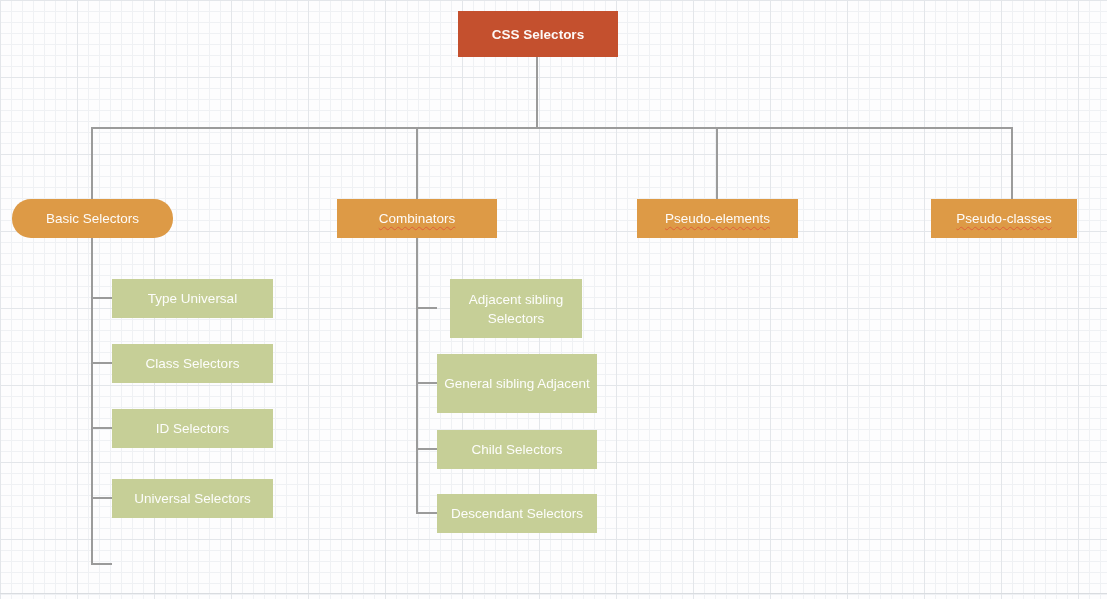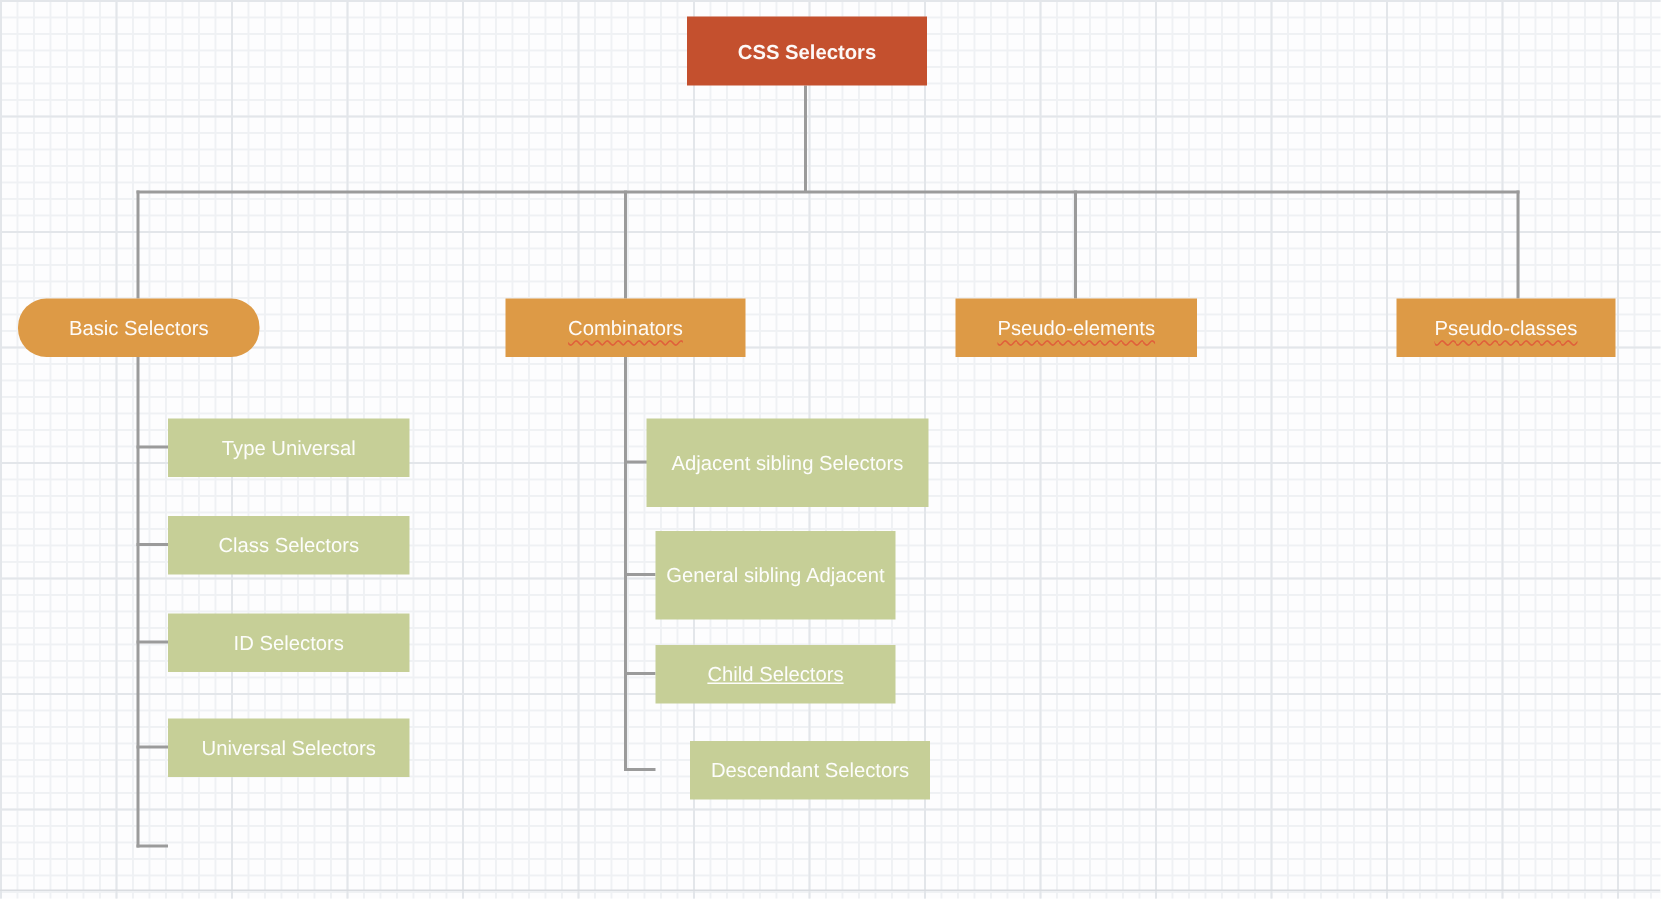--- a/index.html
+++ b/index.html
@@ -87,27 +87,27 @@
   <div class="node leaf" style="left:112px;top:344px;width:161px;height:39px;">
     <span>Class Selectors</span>
   </div>
   <div class="node leaf" style="left:112px;top:479px;width:161px;height:39px;">
     <span>Universal Selectors</span>
   </div>
   <div class="node leaf" style="left:112px;top:409px;width:161px;height:39px;">
     <span>ID Selectors</span>
   </div>
 
-  <div class="node leaf" style="left:431px;top:279px;width:188px;height:59px;">
+  <div class="node leaf" style="left:450px;top:279px;width:132px;height:59px;">
     <span>Adjacent sibling Selectors</span>
   </div>
   <div class="node leaf" style="left:437px;top:354px;width:160px;height:59px;">
     <span>General sibling Adjacent</span>
   </div>
-  <div class="node leaf" style="left:437px;top:430px;width:160px;height:39px;text-decoration:underline;">
+  <div class="node leaf" style="left:437px;top:430px;width:160px;height:39px;">
     <span>Child Selectors</span>
   </div>
-  <div class="node leaf" style="left:460px;top:494px;width:160px;height:39px;">
+  <div class="node leaf" style="left:437px;top:494px;width:160px;height:39px;">
     <span>Descendant Selectors</span>
   </div>
 
   <div class="page-edge"></div>
 </div>
 
 </body></html>

